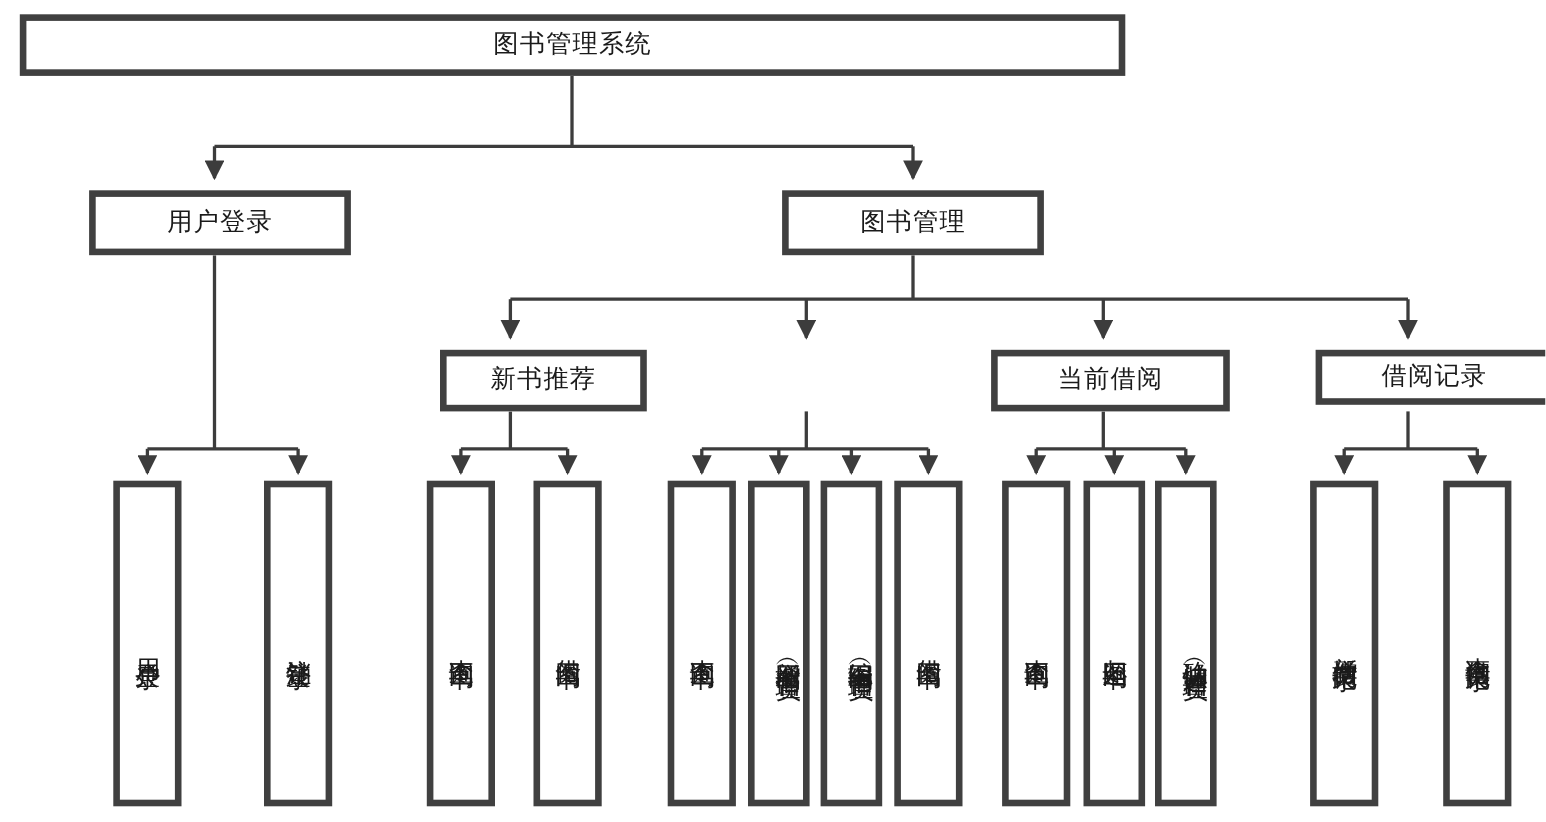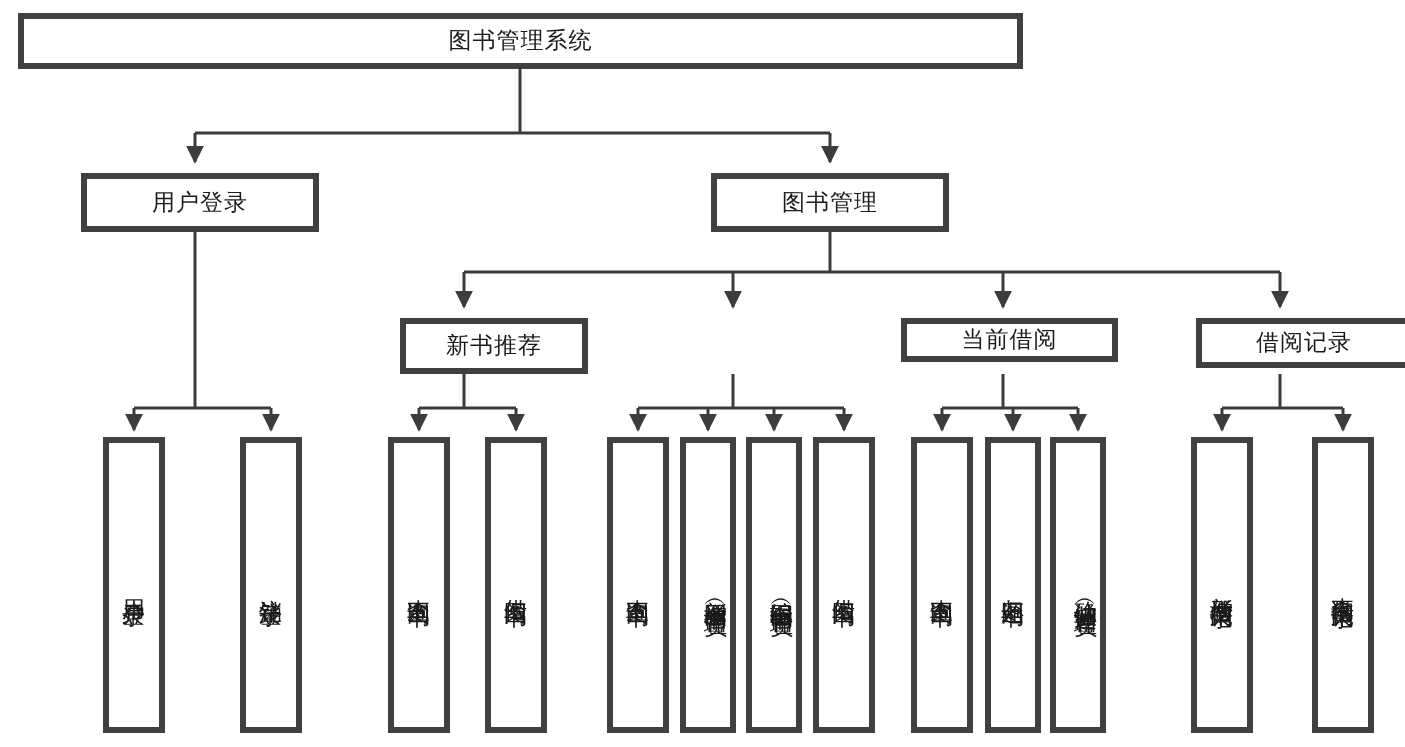--- a/index.html
+++ b/index.html
@@ -133,21 +133,21 @@
   <div class="node horiz" id="node-l2-0" style="left: 81px; top: 173px; width: 238px; height: 59px;">
     <span>用户登录</span>
   </div>
   <div class="node horiz" id="node-l2-1" style="left: 711px; top: 173px; width: 238px; height: 59px; text-align: right;">
     <span>图书管理</span>
   </div>
 
   <div class="node horiz" id="node-l3-0" style="left: 370px; top: 318px; width: 188px; height: 56px; margin-left: 30px;">
     <span>新书推荐</span>
   </div>
-  <div class="node horiz" id="node-l3-2" style="left: 901px; top: 318px; width: 217px; height: 44px;">
+  <div class="node horiz" id="node-l3-2" style="left: 901px; top: 318px; width: 217px; height: 56px;">
     <span>当前借阅</span>
   </div>
   <div class="node horiz" id="node-l3-3" style="left: 1172px; top: 318px; width: 216px; height: 50px; margin-left: 24px;">
     <span>借阅记录</span>
   </div>
 
   <div class="node vert midalign" id="node-leaf-0" style="left: 103px; top: 437px; width: 62px; height: 296px;">
     <span class="vtext">用户登录</span>
   </div>
   <div class="node vert midalign" id="node-leaf-1" style="left: 240px; top: 437px; width: 62px; height: 296px;">

